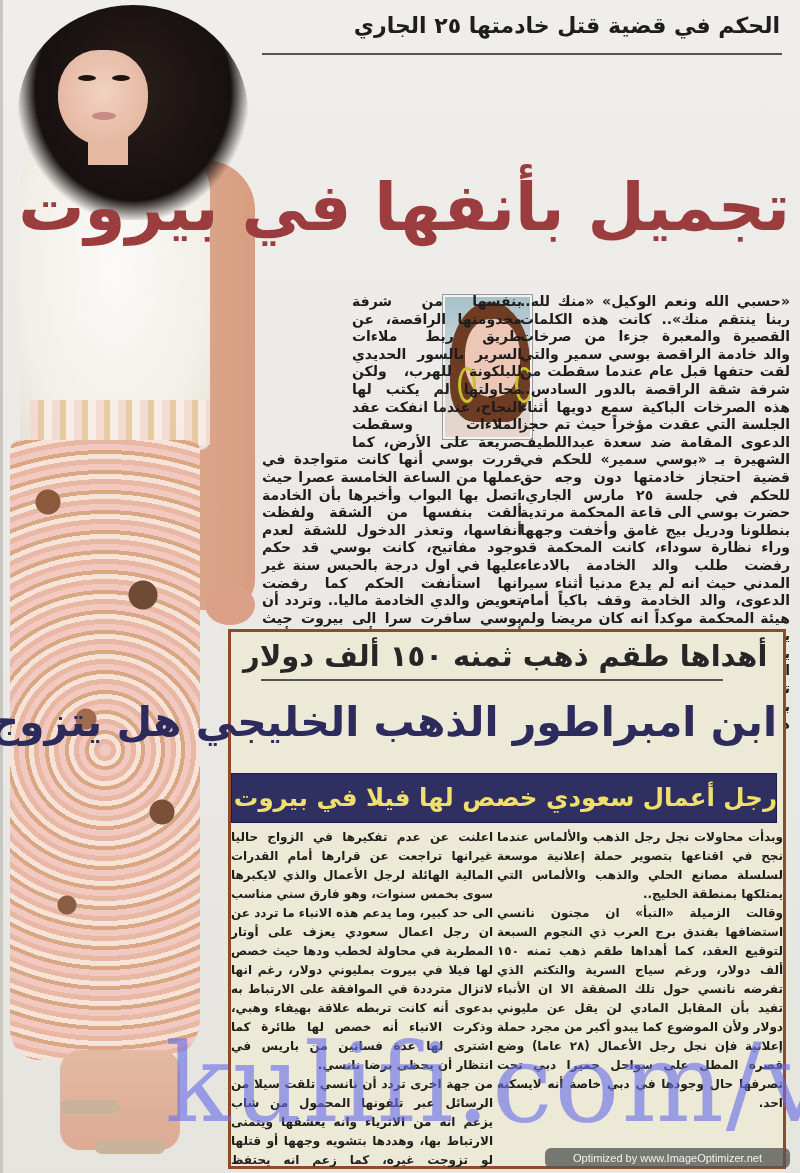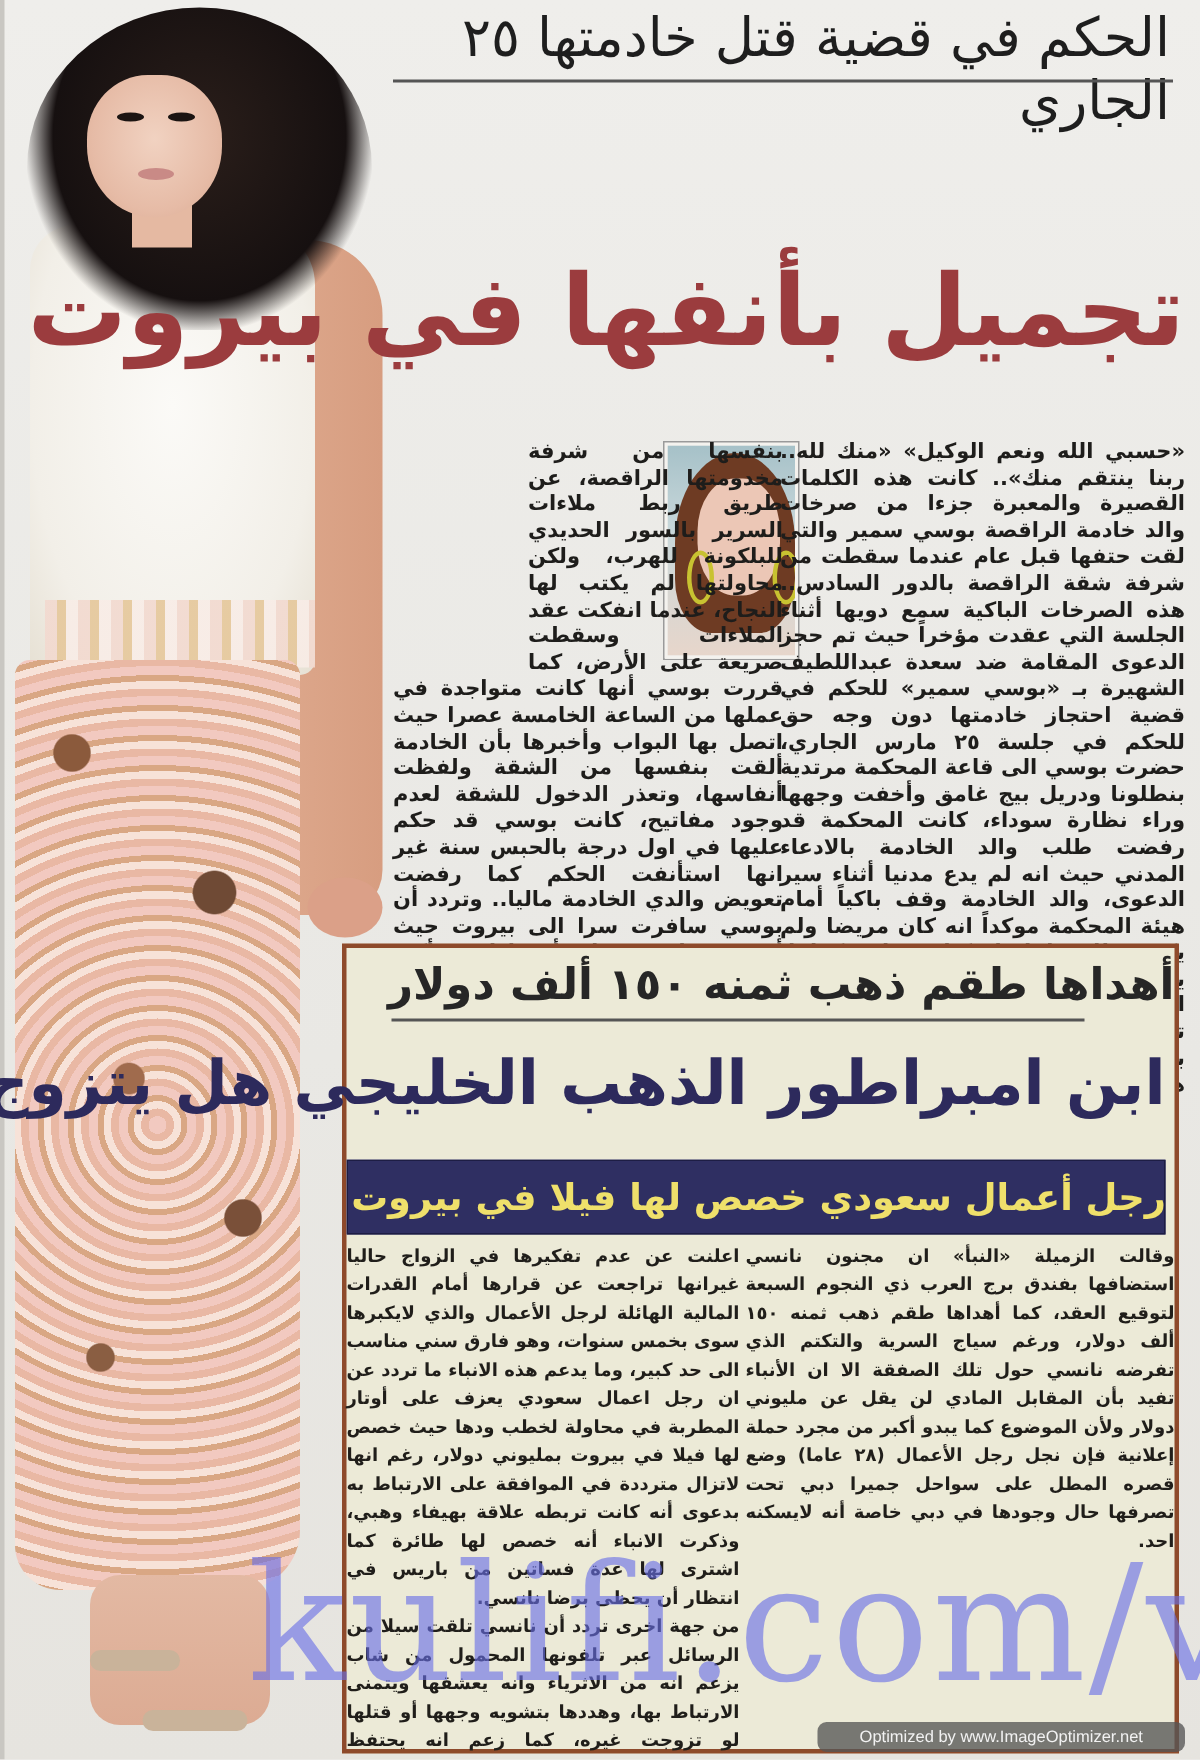--- a/index.html
+++ b/index.html
@@ -29,39 +29,39 @@
       radial-gradient(circle at 40% 45%, #a06b4d 0 10px, transparent 11px),
       radial-gradient(circle at 80% 60%, #7a5039 0 12px, transparent 13px),
       radial-gradient(circle at 30% 75%, #8a5e42 0 9px, transparent 10px),
       repeating-radial-gradient(circle at 50% 50%, #f2c9c0 0 6px, #e9b8a4 6px 11px, #f7e2d8 11px 16px, #d9a784 16px 20px);
   }
   .hand { position: absolute; left: 205px; top: 585px; width: 50px; height: 40px; background: #dba088; border-radius: 50%; }
   .legs { position: absolute; left: 60px; top: 1050px; width: 120px; height: 100px; background: linear-gradient(180deg,#e3b9a3,#dcab93); border-radius: 20px; }
   .shoe { position: absolute; height: 14px; background: #c9b39a; border-radius: 8px; }
 
   
-  .kicker-top { position: absolute; right: 20px; top: 5px; width: 520px; direction: rtl; font-size: 36px; font-weight: normal; color: #1e1e1e; line-height: 42px; letter-spacing: -0.5px; }
+  .kicker-top { position: absolute; right: 20px; top: 5px; width: 520px; direction: rtl; font-size: 22px; font-weight: bold; color: #1e1e1e; line-height: 42px; letter-spacing: -0.5px; }
   .kicker-rule { position: absolute; left: 262px; right: 18px; top: 53px; height: 2px; background: #555; }
   .headline-1 { position: absolute; left: 255px; right: 10px; top: 60px; direction: rtl; text-align: center; font-family: "DejaVu Sans", sans-serif; font-size: 66px; font-weight: bold; color: #9b3c3e; line-height: 96px; letter-spacing: -2px; white-space: nowrap; }
   .headline-1.line2 { top: 160px; }
 
   
   .col { position: absolute; direction: rtl; text-align: justify; font-size: 14px; line-height: 17.6px; font-weight: bold; color: #1e1d1b; }
   .col-a1-right { left: 520px; width: 270px; top: 293px; }
   .col-a1-left { left: 262px; width: 260px; top: 293px; }
   .col-a1-left .wrap-pad { float: left; width: 90px; height: 152px; }
   .inset-photo { position: absolute; left: 443px; top: 295px; width: 85px; height: 140px; border: 2px solid #f4f2ee; box-shadow: 0 0 0 1px #9a9a9a; overflow: hidden; background: linear-gradient(180deg,#a6c1c8 0%,#c8d7da 40%,#e7d6cb 100%); }
   .inset-photo .ihair { position: absolute; left: 5px; top: 5px; width: 80px; height: 120px; background: #6e3b23; border-radius: 50% 50% 30% 30%; }
   .inset-photo .iface { position: absolute; left: 20px; top: 22px; width: 55px; height: 78px; background: #ecc7b6; border-radius: 45%; }
   .inset-photo .iear { position: absolute; top: 70px; width: 12px; height: 30px; border: 3px solid #c8c231; border-radius: 50%; }
   .inset-photo .iear.l { left: 13px; } .inset-photo .iear.r { left: 70px; }
 
   
   .box2 { position: absolute; left: 228px; top: 629px; width: 558px; height: 540px; border: 3px solid #8e4a2b; border-bottom-width: 3px; background: #ecead7; box-sizing: border-box; }
-  .box2-kicker { position: absolute; left: 0; right: 0; top: 2px; text-align: right; direction: rtl; font-size: 29px; font-weight: bold; color: #262626; line-height: 44px; letter-spacing: -0.5px; }
+  .box2-kicker { position: absolute; left: 12px; right: 0; top: 2px; text-align: left; direction: rtl; font-size: 29px; font-weight: bold; color: #262626; line-height: 44px; letter-spacing: -0.5px; }
   .box2-rule { position: absolute; left: 30px; right: 60px; top: 47px; height: 2px; background: #555; }
   .box2-headline { position: absolute; left: 0; right: 6px; top: 50px; text-align: right; direction: rtl; font-size: 41px; font-weight: bold; color: #2d2a5c; line-height: 80px; letter-spacing: -1.5px; white-space: nowrap; }
   .box2-band { position: absolute; left: 0; right: 6px; top: 141px; height: 50px; background: #2f2f62; box-shadow: inset 0 0 0 1px #1d1d44; }
   .box2-band-text { position: absolute; left: 0; right: 0; top: 0; text-align: center; direction: rtl; font-size: 24.5px; font-weight: bold; color: #efe06b; line-height: 50px; letter-spacing: -0.5px; white-space: nowrap; overflow: hidden; }
   .col-b2-right { left: 266px; width: 286px; top: 196px; font-size: 12px; line-height: 19px; color: #201e1a; }
   .col-b2-left { left: -20px; width: 280px; top: 196px; font-size: 12px; line-height: 19px; color: #201e1a; }
   .col p { margin: 0; }
 
   
   .wm-kulifi { position: absolute; left: 165px; top: 1030px; font-family: "DejaVu Serif", serif; font-size: 108px; color: rgba(104,110,230,.62); letter-spacing: 2px; line-height: 1; white-space: nowrap; }
@@ -114,20 +114,21 @@
 
   <div class="box2">
     <div class="box2-kicker">أهداها طقم ذهب ثمنه ١٥٠ ألف دولار</div>
     <div class="box2-rule"></div>
     <div class="box2-headline">ابن امبراطور الذهب الخليجي هل يتزوج نانسي؟</div>
     <div class="box2-band">
       <div class="box2-band-text">رجل أعمال سعودي خصص لها فيلا في بيروت ثمنها مليوني دولار</div>
     </div>
 
     <div class="col col-b2-right">
+      <p>وبدأت محاولات نجل رجل الذهب والألماس عندما نجح في اقناعها بتصوير حملة إعلانية موسعة لسلسلة مصانع الحلي والذهب والألماس التي يمتلكها بمنطقة الخليج..</p>
       <p>وقالت الزميلة «النبأ» ان مجنون نانسي استضافها بفندق برج العرب ذي النجوم السبعة لتوقيع العقد، كما أهداها طقم ذهب ثمنه ١٥٠ ألف دولار، ورغم سياج السرية والتكتم الذي تفرضه نانسي حول تلك الصفقة الا ان الأنباء تفيد بأن المقابل المادي لن يقل عن مليوني دولار ولأن الموضوع كما يبدو أكبر من مجرد حملة إعلانية فإن نجل رجل الأعمال (٢٨ عاما) وضع قصره المطل على سواحل جميرا دبي تحت تصرفها حال وجودها في دبي خاصة أنه لايسكنه احد.</p>
 
     </div>
     <div class="col col-b2-left" style="left:0;width:262px;">
       <p>اعلنت عن عدم تفكيرها في الزواج حاليا غيرانها تراجعت عن قرارها أمام القدرات المالية الهائلة لرجل الأعمال والذي لايكبرها سوى بخمس سنوات، وهو فارق سني مناسب الى حد كبير، وما يدعم هذه الانباء ما تردد عن ان رجل اعمال سعودي يعزف على أوتار المطربة في محاولة لخطب ودها حيث خصص لها فيلا في بيروت بمليوني دولار، رغم انها لاتزال مترددة في الموافقة على الارتباط به بدعوى أنه كانت تربطه علاقة بهيفاء وهبي، وذكرت الانباء أنه خصص لها طائرة كما اشترى لها عدة فساتين من باريس في انتظار أن يحظى برضا نانسي.</p>
       <p>من جهة اخرى تردد أن نانسي تلقت سيلا من الرسائل عبر تلفونها المحمول من شاب يزعم انه من الاثرياء وانه يعشقها ويتمنى الارتباط بها، وهددها بتشويه وجهها أو قتلها لو تزوجت غيره، كما زعم انه يحتفظ بسيديهات فاضحة خاصة بها واذا رفضت الزواج منه فسوف يزيح الستار عن السيديهات ولن تحصل عليها الا اذا دفعت له مليون دولار.</p>
 
     </div>
   </div>
 

